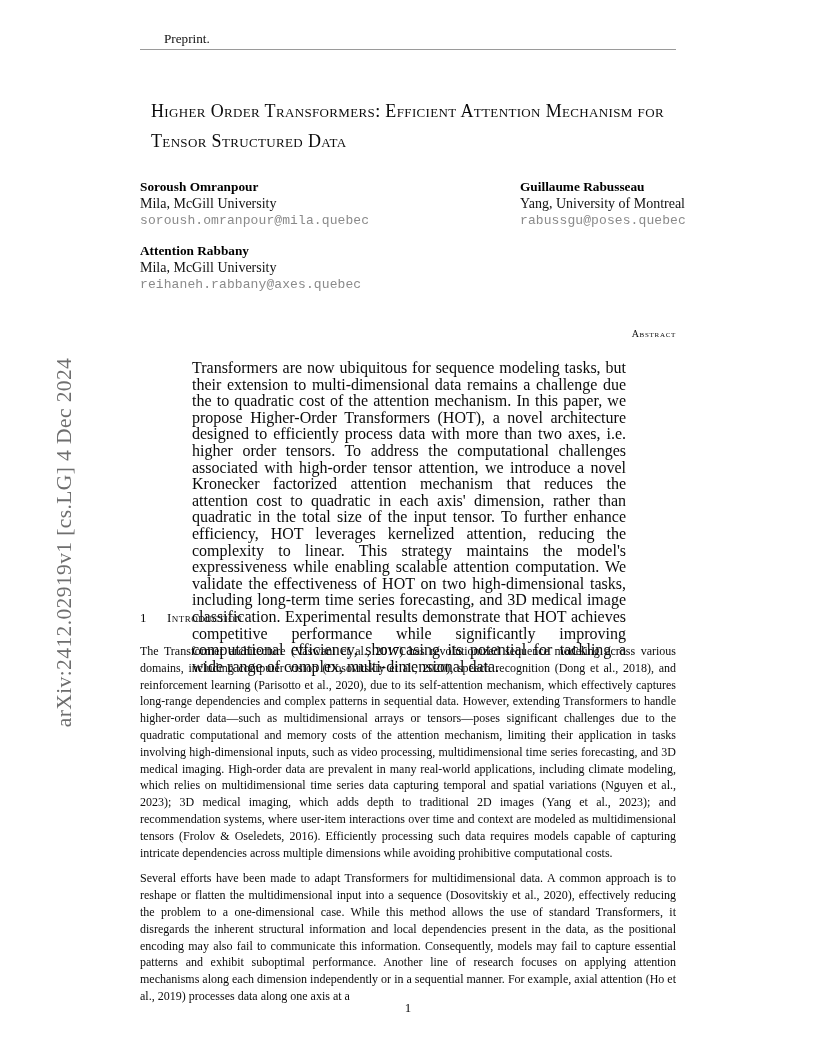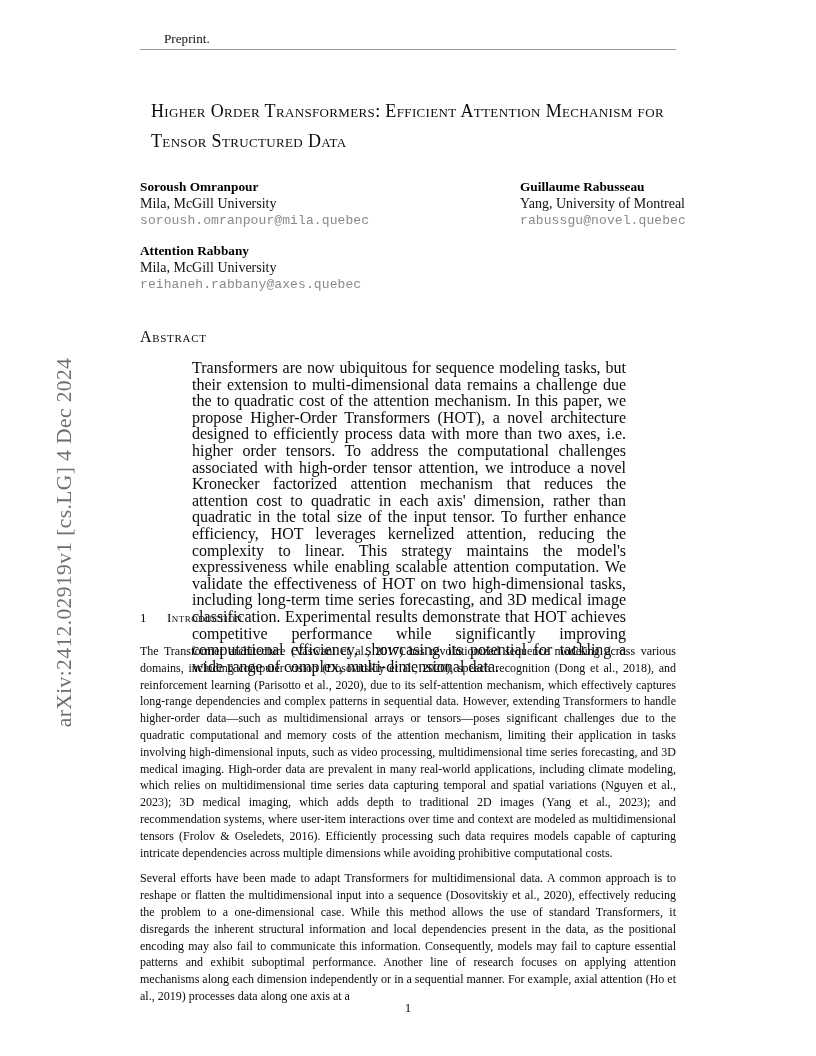--- a/index.html
+++ b/index.html
@@ -121,22 +121,22 @@
     width: 540px;
     margin-top: 64px;
   }
 
   
   .abstract-head {
     position: absolute;
     left: 0;
     top: 328px;
     width: 536px;
-    text-align: left;
-    font-size: 16px;
+    text-align: right;
+    font-size: 10px;
     font-variant: small-caps;
     letter-spacing: 0.7px;
     color: #0a0a0a;
   }
   .abstract-body {
     position: absolute;
     left: 52px;
     top: 360px;
     width: 434px;
     font-size: 16px;
@@ -213,21 +213,21 @@
   <div class="authors">
     <div class="author-row">
       <div class="author-block col1">
         <div class="author-name">Soroush Omranpour</div>
         <div class="author-affil">Mila, McGill University</div>
         <div class="author-email">soroush.omranpour@mila.quebec</div>
       </div>
       <div class="author-block col2">
         <div class="author-name">Guillaume Rabusseau</div>
         <div class="author-affil">Yang, University of Montreal</div>
-        <div class="author-email">rabussgu@novel.quebec</div>
+        <div class="author-email">rabussgu@poses.quebec</div>
       </div>
     </div>
     <div class="author-row-2">
       <div class="author-block col1">
         <div class="author-name">Attention Rabbany</div>
         <div class="author-affil">Mila, McGill University</div>
         <div class="author-email">reihaneh.rabbany@axes.quebec</div>
       </div>
     </div>
   </div>

